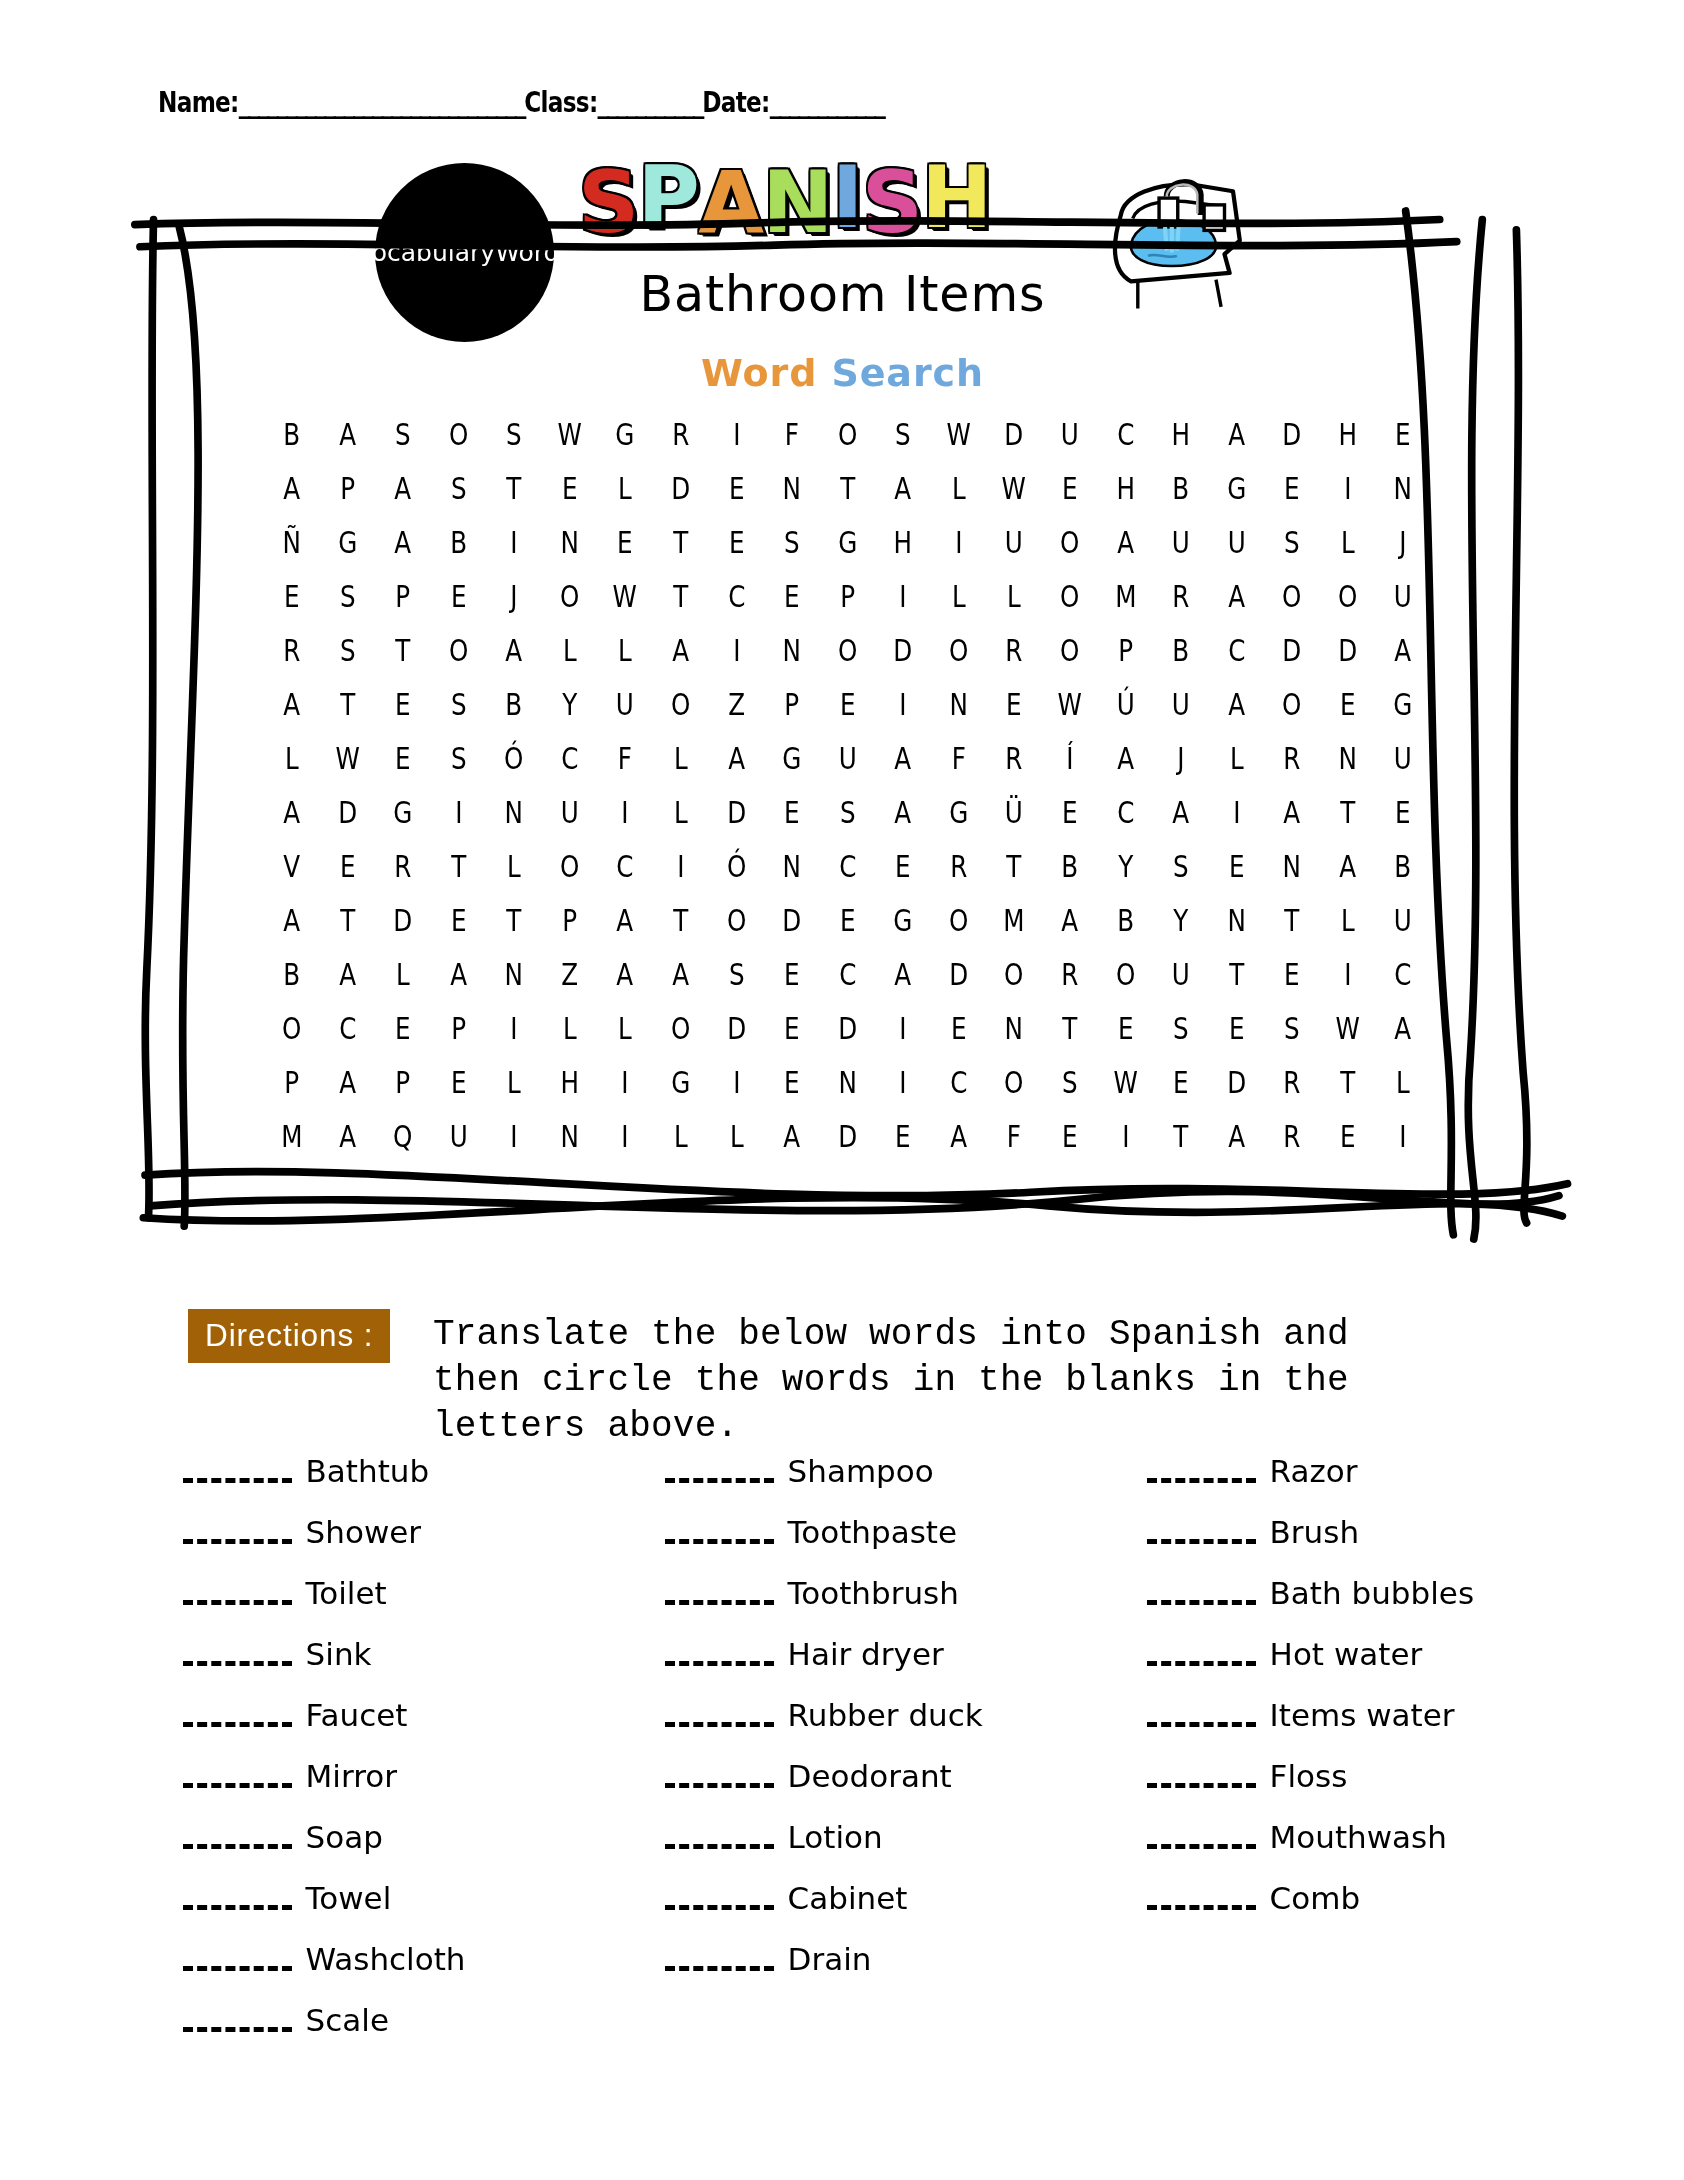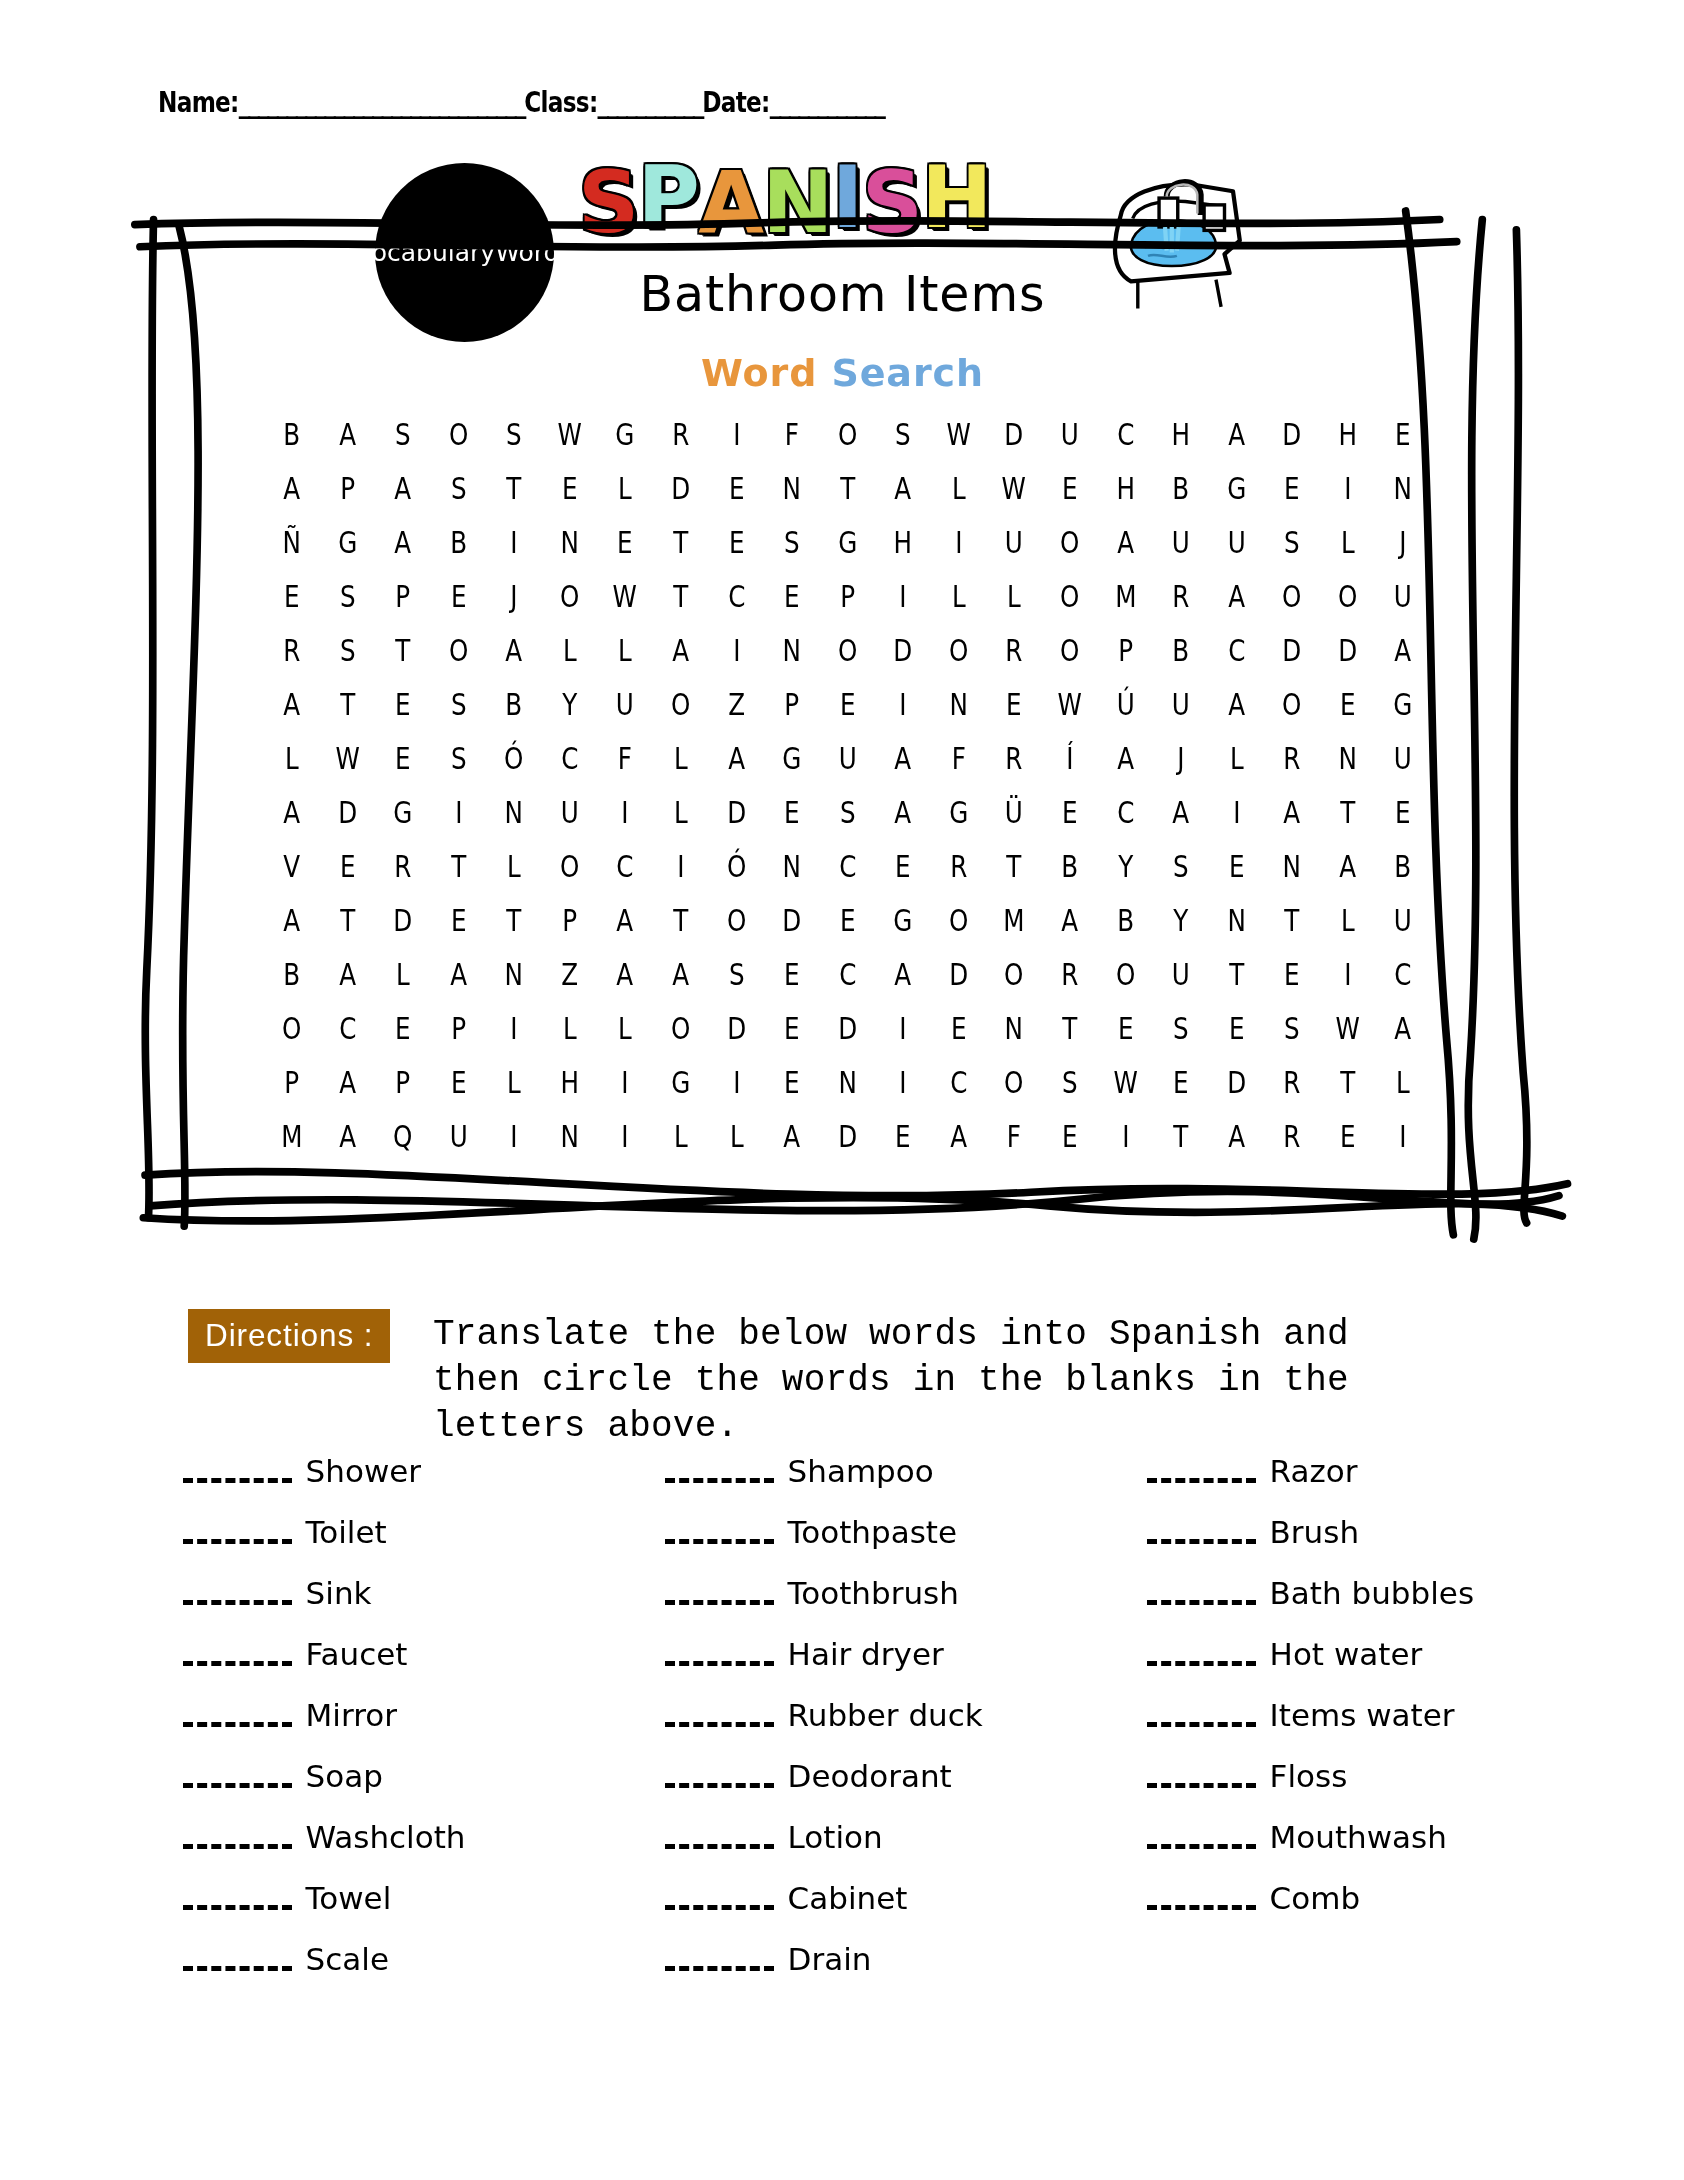--- a/index.html
+++ b/index.html
@@ -547,20 +547,24 @@
     <div class="cell">I</div>
   </div>
 
 <div class="directions-box">Directions :</div>
 <div class="directions-text">Translate the below words into Spanish and then circle the words in the blanks in the letters above.</div>
 
 <div class="wordlist" id="wordlist">
     <div class="wl-col">
       <div class="wl-item">
         <span class="wl-blank"></span>
+        <span>Bathtub</span>
+      </div>
+      <div class="wl-item">
+        <span class="wl-blank"></span>
         <span>Shower</span>
       </div>
       <div class="wl-item">
         <span class="wl-blank"></span>
         <span>Toilet</span>
       </div>
       <div class="wl-item">
         <span class="wl-blank"></span>
         <span>Sink</span>
       </div>
@@ -571,25 +575,25 @@
       <div class="wl-item">
         <span class="wl-blank"></span>
         <span>Mirror</span>
       </div>
       <div class="wl-item">
         <span class="wl-blank"></span>
         <span>Soap</span>
       </div>
       <div class="wl-item">
         <span class="wl-blank"></span>
+        <span>Towel</span>
+      </div>
+      <div class="wl-item">
+        <span class="wl-blank"></span>
         <span>Washcloth</span>
-      </div>
-      <div class="wl-item">
-        <span class="wl-blank"></span>
-        <span>Towel</span>
       </div>
       <div class="wl-item">
         <span class="wl-blank"></span>
         <span>Scale</span>
       </div>
     </div>
     <div class="wl-col">
       <div class="wl-item">
         <span class="wl-blank"></span>
         <span>Shampoo</span>

